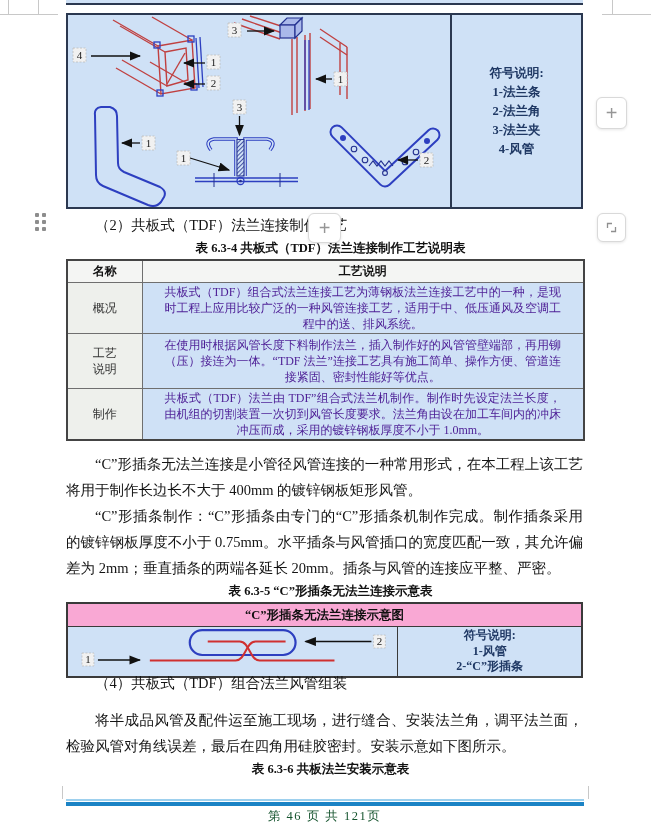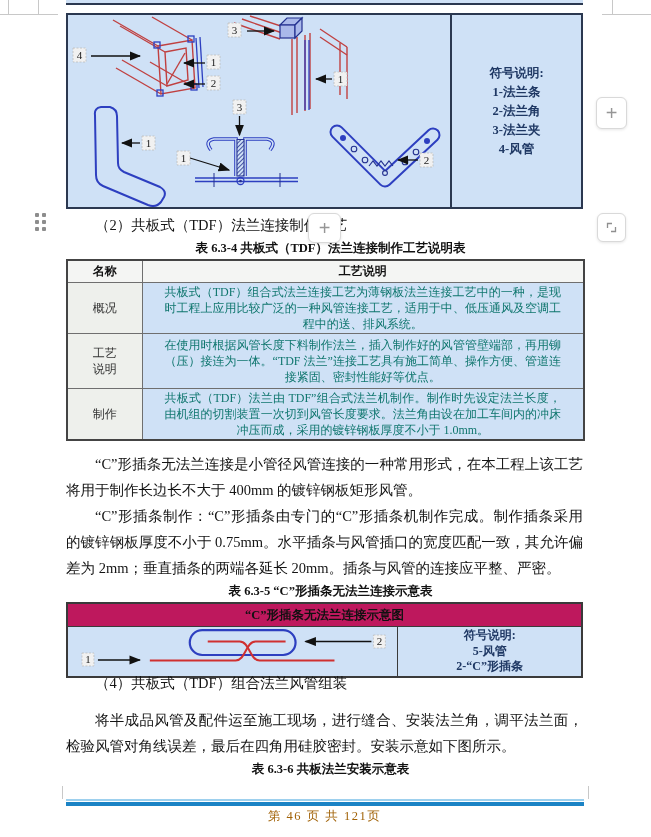--- a/index.html
+++ b/index.html
@@ -22,35 +22,35 @@
   .heading{text-indent:29px;white-space:nowrap;}
   .caption{position:absolute;left:72px;width:517px;text-align:center;font-weight:bold;
            font-size:12.5px;color:#111;}
   
   .ptable{position:absolute;left:66px;top:259px;width:517px;border-collapse:collapse;
           table-layout:fixed;font-size:12px;line-height:16px;}
   .ptable th,.ptable td{border:1px solid #6f6f6f;padding:1px 22px;box-sizing:border-box;}
   .ptable{border:2px solid #444;}
   .ptable th{background:#f4f5f3;color:#111;text-align:center;font-weight:bold;}
   .ptable td.rowname{background:#eef0ec;color:#333;text-align:center;vertical-align:middle;width:75px;}
-  .ptable td.rowdesc{background:#cfe1f6;color:#0f766e;text-align:justify;text-align-last:center;
+  .ptable td.rowdesc{background:#cfe1f6;color:#4c1d95;text-align:justify;text-align-last:center;
           vertical-align:middle;}
   
   .dtable2{position:absolute;left:66px;top:602px;width:517px;border:2px solid #3a3a3a;box-sizing:border-box;}
-  .dtable2 .dhead{height:22px;background:#be185d;border-bottom:1px solid #3a3a3a;text-align:center;
+  .dtable2 .dhead{height:22px;background:#f9a8d4;border-bottom:1px solid #3a3a3a;text-align:center;
           font-weight:bold;font-size:12.5px;line-height:22px;color:#111;}
   .dtable2 .dbody{position:relative;height:49px;background:#cfe1f6;display:flex;}
   .dtable2 .dlegend{width:184px;border-left:1px solid #3a3a3a;box-sizing:border-box;display:flex;
           flex-direction:column;justify-content:center;align-items:center;color:#1f3864;
           font-size:12px;font-weight:bold;line-height:15.5px;}
   
   .rule-light{position:absolute;left:66px;top:799px;width:518px;height:2px;background:#9dd0ee;}
   .rule-dark{position:absolute;left:66px;top:802px;width:518px;height:4px;background:#1b83c5;}
   .footer-text{position:absolute;left:66px;top:808px;width:517px;text-align:center;
-          font-size:12.5px;color:#a16207;letter-spacing:1.5px;}
+          font-size:12.5px;color:#14532d;letter-spacing:1.5px;}
   
   .float-btn{position:absolute;background:#fff;border:1px solid #d9d9d9;border-radius:6px;
           box-shadow:0 1px 3px rgba(0,0,0,.10);color:#969696;display:flex;align-items:center;
           justify-content:center;font-family:"Liberation Sans",sans-serif;cursor:pointer;z-index:5;}
   .plus{font-size:20px;font-weight:400;line-height:1;}
   .drag-handle{position:absolute;left:35px;top:213px;display:grid;
           grid-template-columns:4px 4px;grid-auto-rows:4px;gap:3px;cursor:grab;z-index:5;}
   .drag-handle i{width:3.5px;height:3.5px;background:#8d8d8d;border-radius:1px;display:block;}
   .lblrect{fill:#f1f1f1;stroke:#bdbdbd;stroke-width:0.8;stroke-dasharray:2,1.5;}
   .lbltxt{font-size:11px;fill:#1a1a1a;font-family:"Liberation Serif",serif;}
@@ -285,21 +285,21 @@
           <line class="callout-line" x1="30" y1="33" x2="72" y2="33" marker-end="url(#ah2)"></line>
         </g>
         <g>
           <rect class="lblrect" x="306" y="8" width="12" height="13"></rect>
           <text class="lbltxt" x="312" y="18" text-anchor="middle">2</text>
           <line class="callout-line" x1="304" y1="14.5" x2="238" y2="14.5" marker-end="url(#ah2)"></line>
         </g>
       </svg>
       <div class="dlegend">
         <div>符号说明:</div>
-        <div>5-风管</div>
+        <div>1-风管</div>
         <div>2-“C”形插条</div>
       </div>
     </div>
   </div>
 
   <div class="heading" style="top:670px;">（4）共板式（TDF）组合法兰风管组装</div>
   <div class="para" style="top:707px;">将半成品风管及配件运至施工现场，进行缝合、安装法兰角，调平法兰面，检验风管对角线误差，最后在四角用硅胶密封。安装示意如下图所示。</div>
   <div class="caption" style="top:761px;">表 6.3-6 共板法兰安装示意表</div>
 
   <div class="rule-light"></div>

